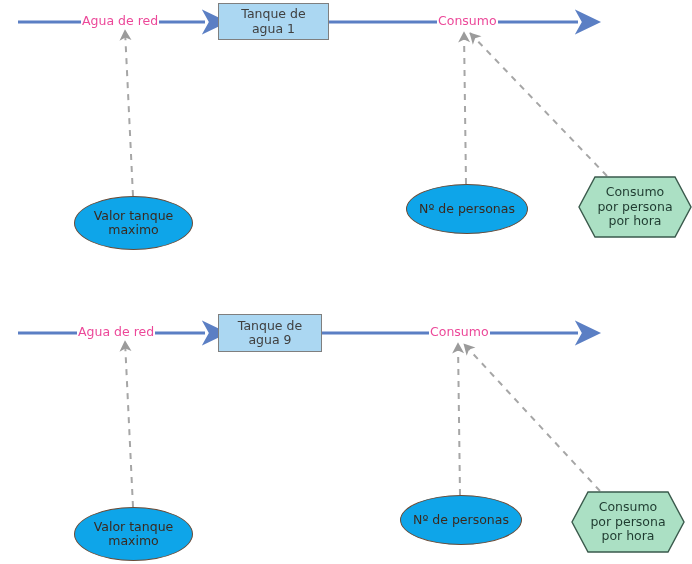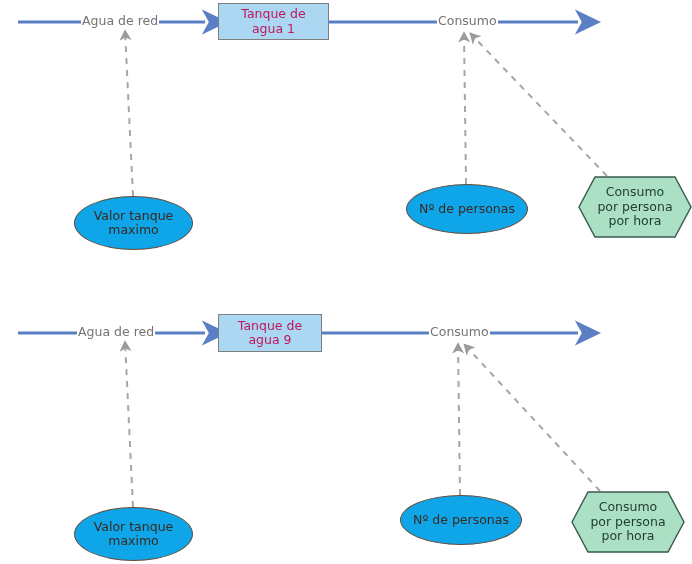--- a/index.html
+++ b/index.html
@@ -28,21 +28,21 @@
     align-items: center;
     justify-content: center;
     text-align: center;
     line-height: 1.15;
     z-index: 3;
   }
   
   .stock {
     background: #abd7f2;
     border: 1.4px solid #7f7f7f;
-    color: #be185d;
+    color: #404040;
     font-size: 12.5px;
     box-shadow: 0 0 0 0 transparent;
   }
   
   .ellipse {
     background: #0ea5e9;
     border: 1.4px solid #6b4a35;
     border-radius: 50%;
     color: #3a2a20;
     font-size: 12.5px;
@@ -71,21 +71,21 @@
     line-height: 1.15;
     font-size: 12.5px;
     color: #1f3b30;
     pointer-events: none;
   }
   
   .flow-label {
     position: absolute;
     z-index: 4;
     font-size: 12.5px;
-    color: #737373;
+    color: #ec4899;
     background: #ffffff;
     padding: 0 1px;
     white-space: nowrap;
     line-height: 1;
   }
   .lines {
     position: absolute;
     left: 0;
     top: 0;
     z-index: 1;

